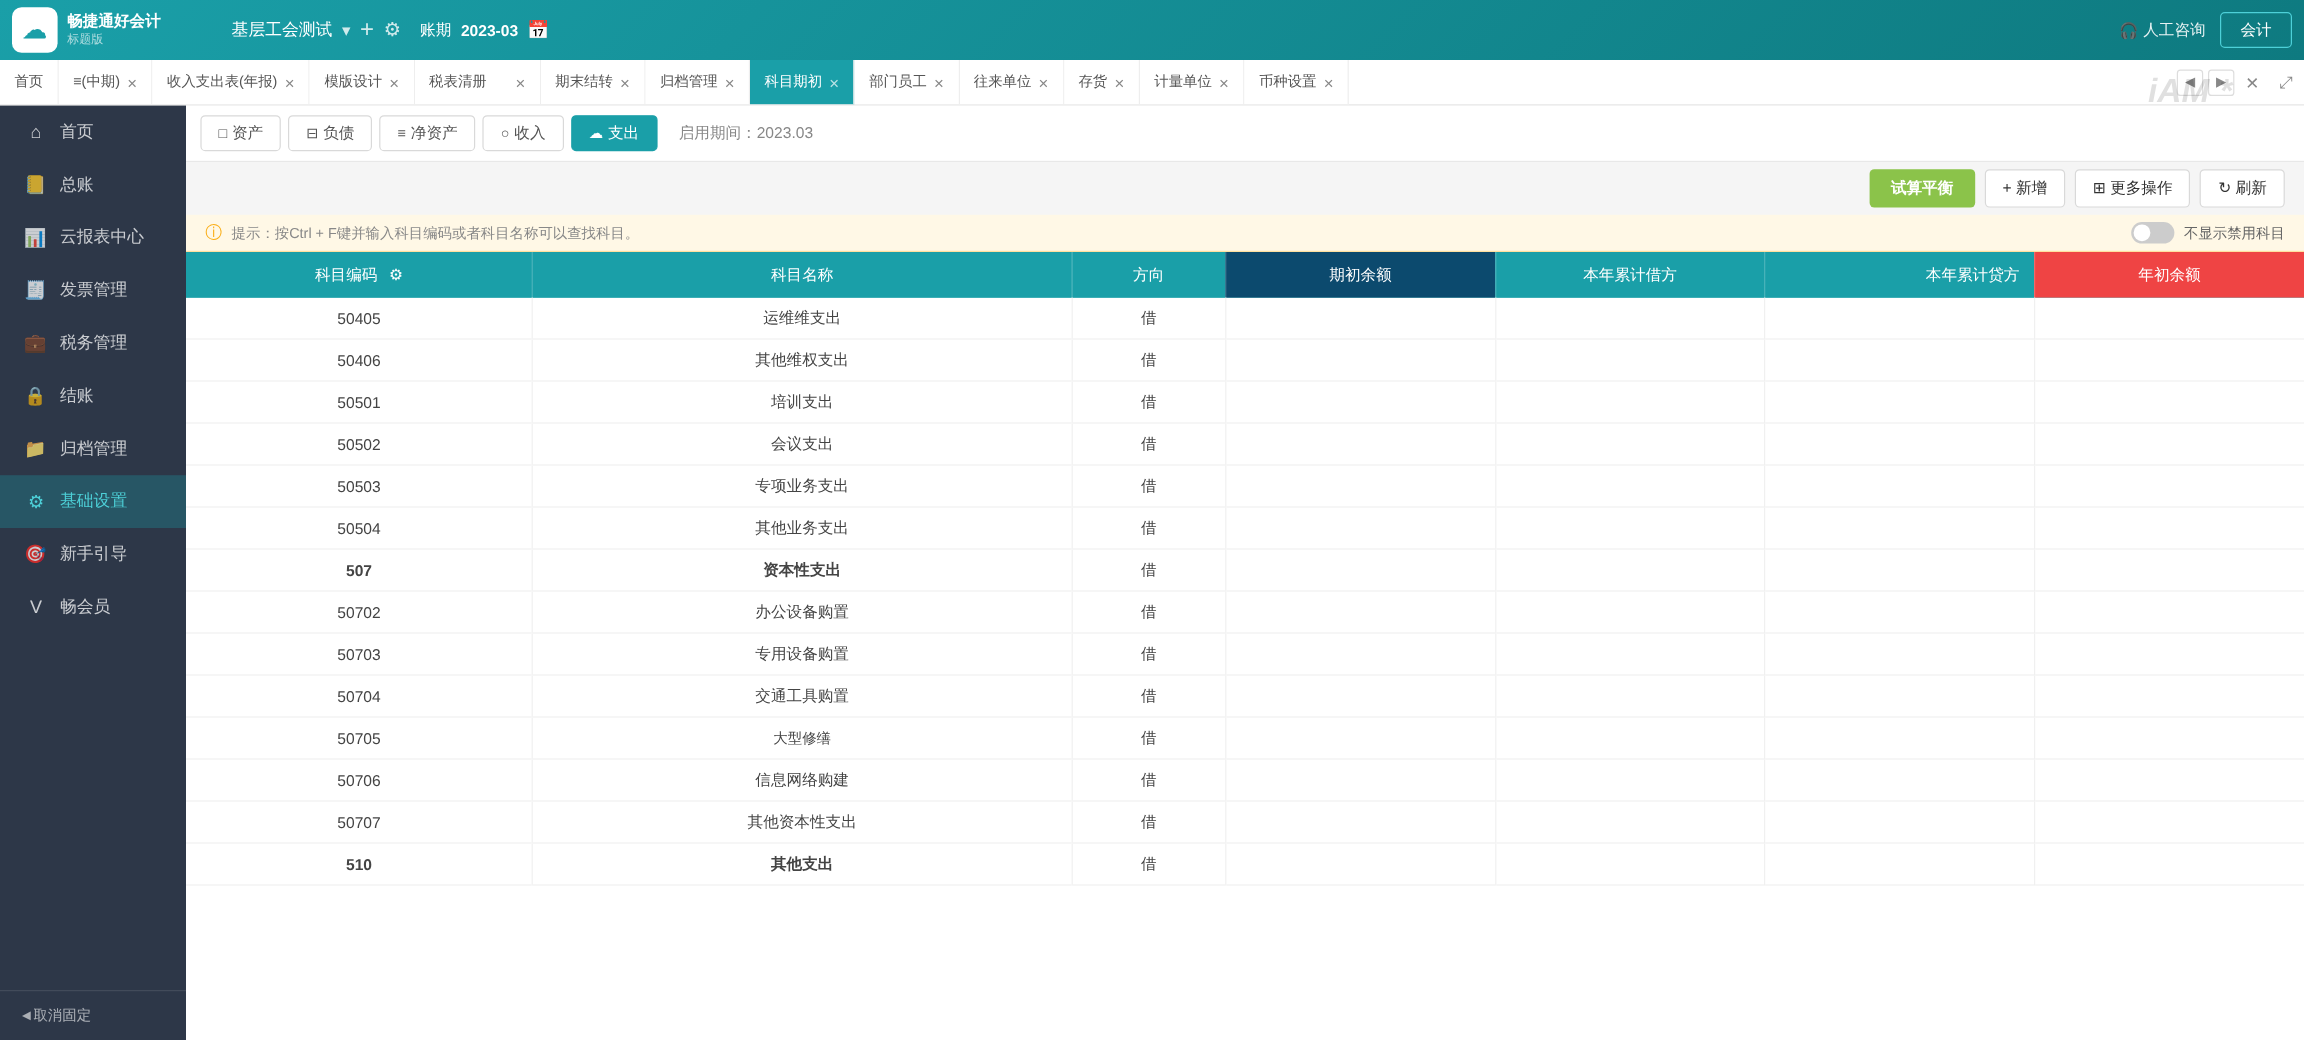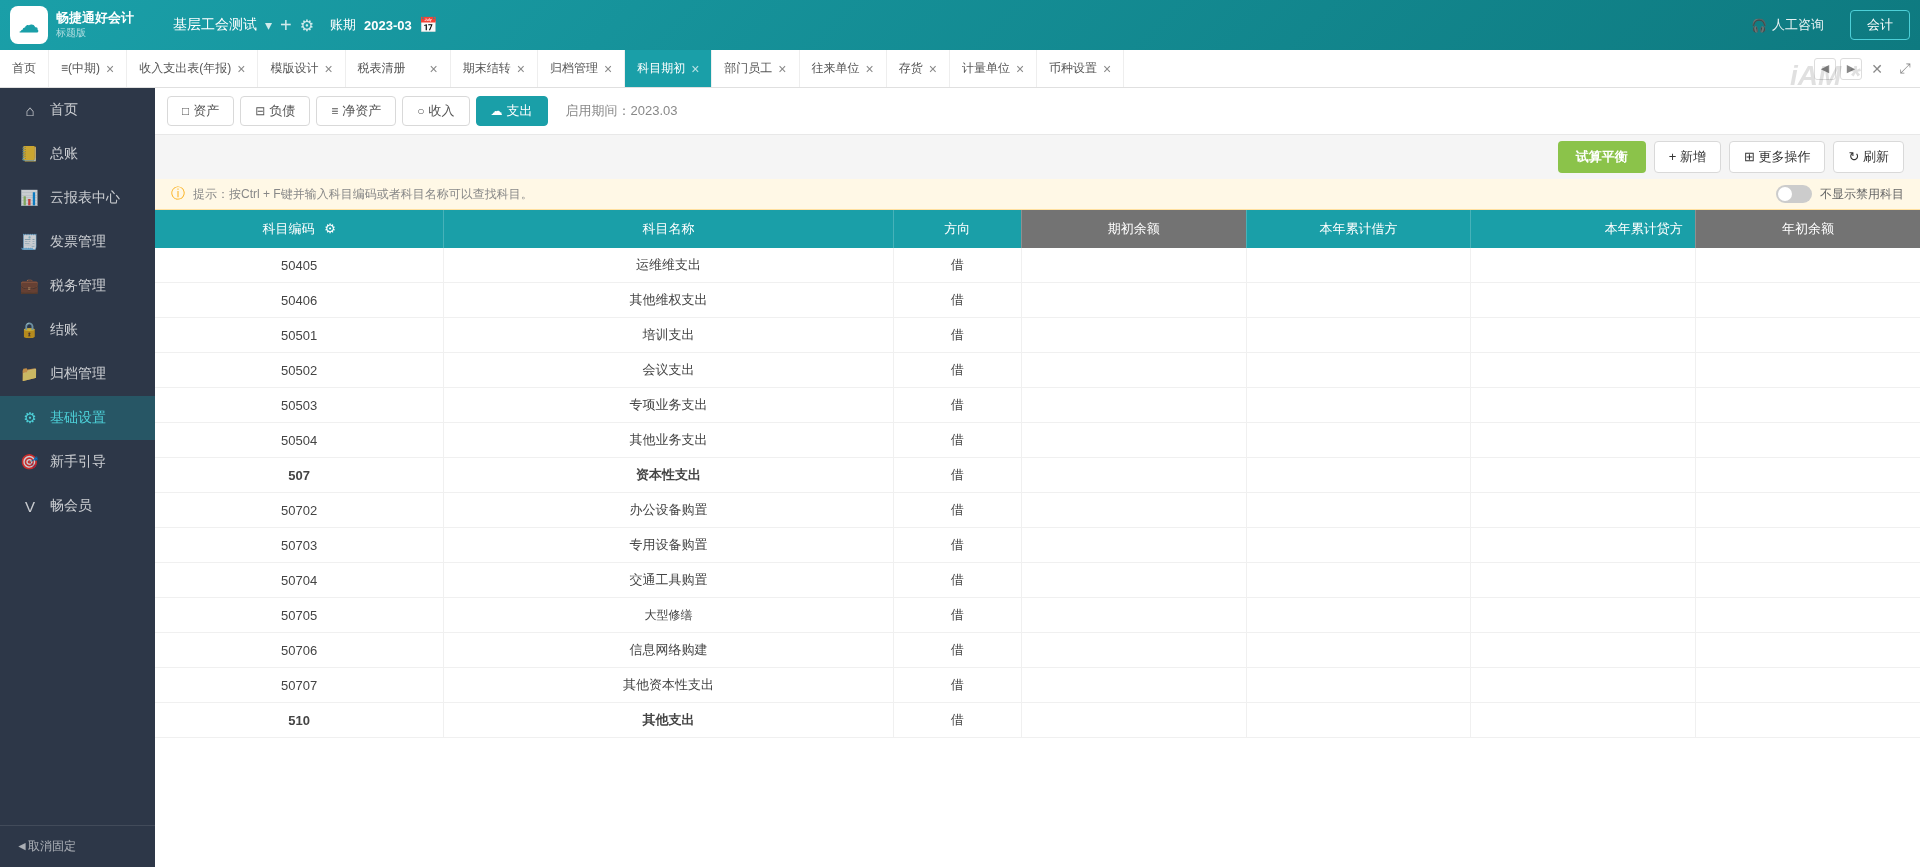--- a/index.html
+++ b/index.html
@@ -37,35 +37,35 @@
 <div style="height:50px; background:linear-gradient(135deg,#1a9fa8,#0e7a80); display:flex; align-items:center; padding:0 10px; gap:8px;">
   <div style="display:flex; align-items:center; gap:8px; width:155px; flex-shrink:0;">
     <div style="width:38px;height:38px;background:#fff;border-radius:8px;display:flex;align-items:center;justify-content:center;color:#1a9fa8;font-size:20px;font-weight:bold;">☁</div>
     <div>
       <div style="color:#fff;font-size:13px;font-weight:bold;line-height:1.3;">畅捷通好会计</div>
       <div style="color:rgba(255,255,255,0.65);font-size:10px;">标题版</div>
     </div>
   </div>
 
   <div style="display:flex;align-items:center;gap:8px;flex:1;">
-    <span style="color:#fff;font-size:14px;">基层工会测试</span>
+    <span style="color:#fff;font-size:14px;margin-left:20px;">基层工会测试</span>
     <span style="color:rgba(255,255,255,0.8);cursor:pointer;font-size:14px;">▾</span>
     <span style="color:rgba(255,255,255,0.8);cursor:pointer;font-size:20px;line-height:1;">+</span>
     <span style="color:rgba(255,255,255,0.8);cursor:pointer;font-size:16px;">⚙</span>
     <span style="color:#fff;font-size:13px;margin-left:8px;">账期</span>
     <span style="color:#fff;font-size:13px;font-weight:bold;">2023-03</span>
     <span style="color:#4dd0d8;cursor:pointer;font-size:15px;">📅</span>
   </div>
 
   <div style="display:flex;align-items:center;gap:12px;">
     <div style="display:flex;align-items:center;gap:4px;color:rgba(255,255,255,0.9);cursor:pointer;font-size:13px;">
       <span>🎧</span>
       <span>人工咨询</span>
     </div>
-    <button style="border:1.5px solid #4dd0d8;color:#fff;background:transparent;padding:5px 16px;border-radius:4px;cursor:pointer;font-size:13px;font-family:inherit;margin-left:14px;">会计</button>
+    <button style="border:1.5px solid #4dd0d8;color:#fff;background:transparent;padding:5px 16px;border-radius:4px;cursor:pointer;font-size:13px;font-family:inherit;">会计</button>
   </div>
 </div>
 
 <div style="height:38px;background:#fff;display:flex;align-items:center;border-bottom:1px solid #e0e0e0;overflow:hidden;">
   <div id="tab-container" style="display:flex;align-items:stretch;height:100%;flex:1;overflow:hidden;">
       <div style="display: flex; align-items: center; height: 100%; padding: 0px 12px; font-size: 12px; cursor: pointer; white-space: nowrap; gap: 4px; border-right: 1px solid rgb(238, 238, 238); color: rgb(85, 85, 85); background: rgb(255, 255, 255);">
         <span>首页</span>
       </div>
       <div style="display: flex; align-items: center; height: 100%; padding: 0px 12px; font-size: 12px; cursor: pointer; white-space: nowrap; gap: 4px; border-right: 1px solid rgb(238, 238, 238); color: rgb(85, 85, 85); background: rgb(255, 255, 255);">
         <span>≡(中期)</span>
@@ -219,24 +219,24 @@
     <div style="flex:1;overflow-y:auto;background:#fff;">
       <table>
         <thead>
           <tr>
             <th style="background:#1a9fa8;color:#fff;padding:10px 12px;text-align:center;font-weight:normal;font-size:13px;border-right:1px solid rgba(255,255,255,0.2);min-width:180px;">
               <span>科目编码</span>
               <span style="margin-left:6px;cursor:pointer;font-size:13px;">⚙</span>
             </th>
             <th style="background:#1a9fa8;color:#fff;padding:10px 12px;text-align:center;font-weight:normal;font-size:13px;border-right:1px solid rgba(255,255,255,0.2);min-width:280px;">科目名称</th>
             <th style="background:#1a9fa8;color:#fff;padding:10px 12px;text-align:center;font-weight:normal;font-size:13px;border-right:1px solid rgba(255,255,255,0.2);min-width:80px;">方向</th>
-            <th style="background:#737373;color:#fff;padding:10px 28px;text-align:center;font-weight:normal;font-size:13px;border-right:1px solid rgba(255,255,255,0.2);min-width:140px;">期初余额</th>
+            <th style="background:#0c4a6e;color:#fff;padding:10px 28px;text-align:center;font-weight:normal;font-size:13px;border-right:1px solid rgba(255,255,255,0.2);min-width:140px;">期初余额</th>
             <th style="background:#1a9fa8;color:#fff;padding:10px 12px;text-align:center;font-weight:normal;font-size:13px;border-right:1px solid rgba(255,255,255,0.2);min-width:140px;">本年累计借方</th>
             <th style="background:#1a9fa8;color:#fff;padding:10px 12px;text-align:right;font-weight:normal;font-size:13px;border-right:1px solid rgba(255,255,255,0.2);min-width:140px;">本年累计贷方</th>
-            <th style="background:#737373;color:#fff;padding:10px 12px;text-align:center;font-weight:normal;font-size:13px;min-width:140px;">年初余额</th>
+            <th style="background:#ef4444;color:#fff;padding:10px 12px;text-align:center;font-weight:normal;font-size:13px;min-width:140px;">年初余额</th>
           </tr>
         </thead>
         <tbody id="table-body">
             <tr style="border-bottom: 1px solid rgb(240, 240, 240);">
               <td style="text-align: center; padding: 8px 12px; font-size: 13px;">50405</td>
               <td style="text-align: center; padding: 8px 12px; font-size: 13px;">运维维支出</td>
               <td style="text-align: center; padding: 8px 12px; font-size: 13px;">借</td>
               <td style="text-align: right; padding: 8px 12px; font-size: 13px;"></td>
               <td style="text-align: right; padding: 8px 12px; font-size: 13px;"></td>
               <td style="text-align: right; padding: 8px 12px; font-size: 13px;"></td>

